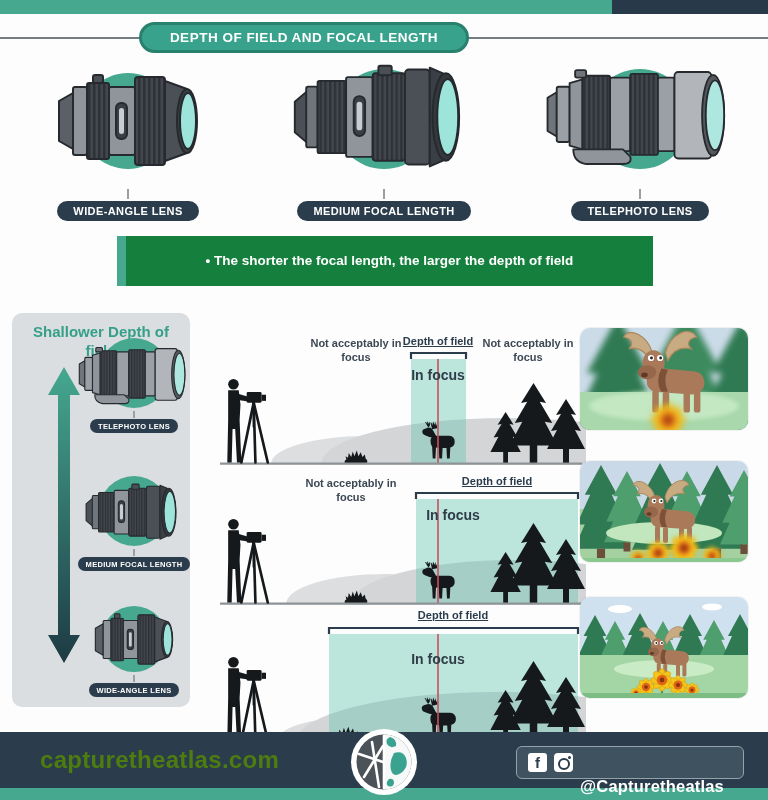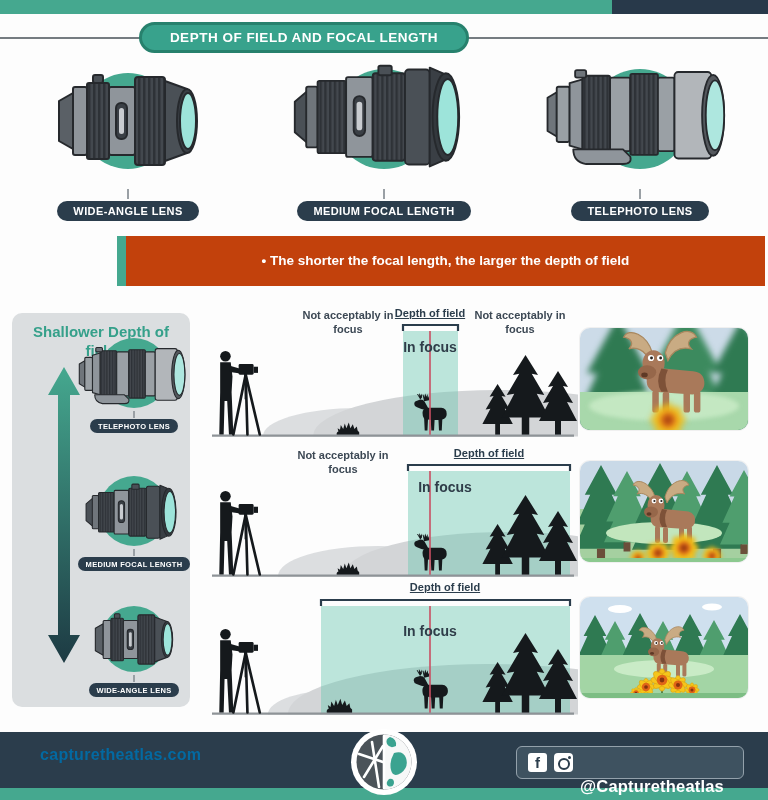--- a/index.html
+++ b/index.html
@@ -15,55 +15,55 @@
   .title-pill{position:relative;z-index:2;background:#38a28c;border:3px solid #27816d;border-radius:20px;
       padding:5px 28px;color:#fff;font-weight:bold;font-size:13.5px;letter-spacing:.5px;white-space:nowrap;}
   
   .lenses-row{position:absolute;top:55px;left:0;width:768px;height:205px;display:flex;}
   .lens-fig{flex:1;display:flex;flex-direction:column;align-items:center;}
   .lens-fig svg{display:block;}
   .connector{width:2px;height:10px;background:#9aa0a5;margin-top:2px;}
   .lens-pill{background:#2b3d4c;color:#fff;font-weight:bold;font-size:11px;letter-spacing:.4px;
       border-radius:14px;padding:4px 16px;margin-top:2px;white-space:nowrap;}
   
-  .banner{position:absolute;top:236px;left:117px;width:648px;height:50px;background:#c2410c;}
+  .banner{position:absolute;top:236px;left:117px;width:536px;height:50px;background:#15803d;}
   .banner-accent{position:absolute;left:0;top:0;bottom:0;width:9px;background:#45a88f;}
   .banner-text{position:absolute;left:9px;right:0;top:0;bottom:0;display:flex;flex-direction:column;
       justify-content:center;align-items:center;}
   .bullet{color:#fff;font-weight:bold;font-size:13.5px;line-height:1.6;white-space:nowrap;}
   
   .sidebar{position:absolute;top:313px;left:12px;width:178px;height:394px;background:#dbdee0;border-radius:10px;}
   .sb-top-label{position:absolute;top:10px;left:14px;width:150px;text-align:center;color:#35a08a;
       font-weight:bold;font-size:15px;line-height:1.25;}
   .sb-bottom-label{position:absolute;top:347px;left:4px;width:92px;text-align:center;color:#28394a;
       font-weight:bold;font-size:15px;line-height:1.2;}
   .sb-arrow{position:absolute;top:54px;left:32px;}
   .sb-fig{position:absolute;left:58px;width:128px;display:flex;flex-direction:column;align-items:center;}
   .sb-fig.tele{top:22px;} .sb-fig.med{top:160px;} .sb-fig.wide{top:290px;}
   .sb-pill{background:#2b3d4c;color:#fff;font-weight:bold;font-size:7.5px;letter-spacing:.3px;
       border-radius:9px;padding:2.5px 8px;margin-top:1px;white-space:nowrap;}
   .sb-connector{width:1.5px;height:7px;background:#9aa0a5;}
   
-  .scene{position:absolute;left:208px;width:370px;height:140px;}
+  .scene{position:absolute;left:216px;width:370px;height:140px;margin-top:28px;}
   .scene-1{top:303px;} .scene-2{top:443px;} .scene-3{top:581px;}
   .nlabel{position:absolute;width:96px;text-align:center;font-weight:bold;font-size:11px;
       color:#3c4854;line-height:1.25;}
   .dof-label{position:absolute;width:130px;text-align:center;font-weight:bold;font-size:11px;
       color:#2b3d4c;white-space:nowrap;text-decoration:underline;}
   .infocus-label{position:absolute;width:90px;text-align:center;font-weight:bold;font-size:14px;color:#2f3d49;}
   
   .photo{position:absolute;left:580px;width:168px;height:102px;border-radius:10px;overflow:hidden;
       box-shadow:0 0 0 1px rgba(0,0,0,0.05);}
   .photo-1{top:328px;} .photo-2{top:461px;height:101px;} .photo-3{top:597px;height:101px;}
   .photo svg{display:block;}
   .blur3{filter:blur(3px);} .blur2{filter:blur(2.2px);}
   
   .footer{position:absolute;top:732px;left:0;width:768px;height:56px;background:#2b3d4c;}
   .bottombar{position:absolute;top:788px;left:0;width:768px;height:12px;background:#45a88f;}
-  .site-text{position:absolute;top:746px;left:40px;color:#0369a1;font-weight:bold;font-size:16px;letter-spacing:.3px;}
+  .site-text{position:absolute;top:746px;left:40px;color:#4d7c0f;font-weight:bold;font-size:24px;letter-spacing:.3px;}
   .logo-wrap{position:absolute;top:727px;left:349px;width:70px;height:70px;}
   .social-badge{position:absolute;top:746px;left:516px;width:228px;height:33px;background:#3e5260;
       border:1.5px solid #93a1ab;border-radius:6px;display:flex;align-items:center;gap:7px;padding:0 11px;}
   .fb-icon{width:19px;height:19px;background:#fff;border-radius:3px;display:flex;align-items:center;
       justify-content:center;color:#2b3d4c;font-weight:800;font-size:15px;line-height:1;}
   .ig-icon{width:19px;height:19px;background:#fff;border-radius:4px;position:relative;}
   .ig-icon::before{content:"";position:absolute;left:4px;top:5px;width:8px;height:8px;border:2px solid #2b3d4c;
       border-radius:50%;}
   .ig-icon::after{content:"";position:absolute;right:2.5px;top:2.5px;width:3px;height:3px;background:#2b3d4c;
       border-radius:50%;}

